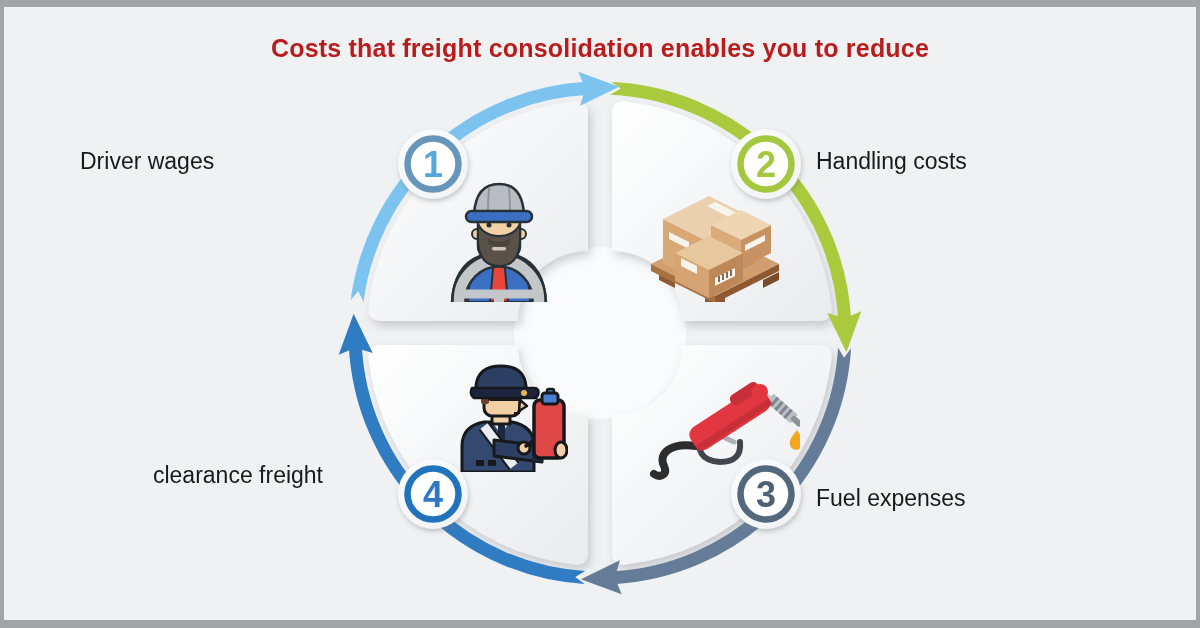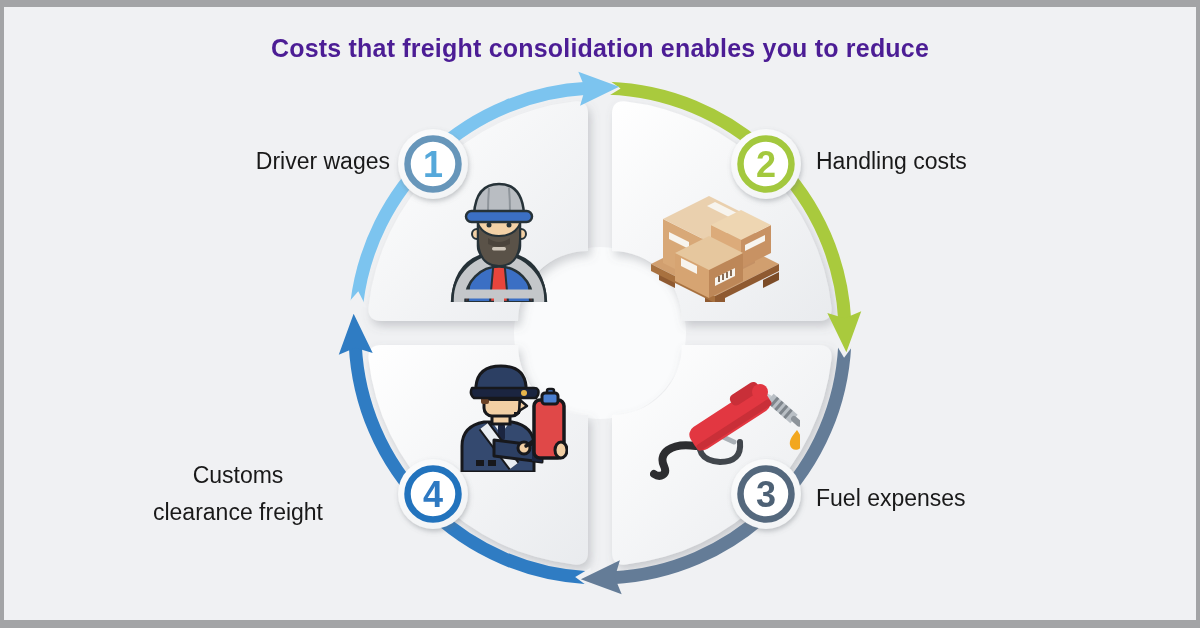--- a/index.html
+++ b/index.html
@@ -13,30 +13,30 @@
     border-left:4px solid #a3a4a6;
     border-right:4px solid #a3a4a6;
     overflow:hidden;
     font-family:"Liberation Sans", sans-serif;
   }
   .canvas{position:absolute;left:-4px;top:-7px;width:1200px;height:628px;}
   .canvas > svg{position:absolute;left:0;top:0;}
   .title{
     position:absolute;left:0;right:0;top:34px;
     text-align:center;
-    font-size:25px;font-weight:bold;color:#4c1d95;
+    font-size:25px;font-weight:bold;color:#b91c1c;
     letter-spacing:.2px;
   }
   .step-label{
     position:absolute;
     font-size:23px;color:#191919;line-height:37px;
     white-space:nowrap;
   }
   .step-label span{display:block;}
-  .label-1{top:143px;left:80px;width:310px;text-align:right;}
+  .label-1{top:143px;left:80px;width:310px;}
   .label-2{top:143px;left:816px;text-align:center;}
   .label-3{top:480px;left:816px;text-align:center;}
   .label-4{top:457px;left:113px;width:250px;text-align:center;}
 </style>
 </head>
 <body>
 
 <div class="frame">
   <div class="canvas">
 
@@ -201,18 +201,17 @@
     <div class="step-label label-1">
       <span>Driver wages</span>
     </div>
     <div class="step-label label-2">
       <span>Handling costs</span>
     </div>
     <div class="step-label label-3">
       <span>Fuel expenses</span>
     </div>
     <div class="step-label label-4">
-      <span>Customs</span>
       <span>clearance freight</span>
     </div>
 
   </div>
 </div>
 
 </body></html>

